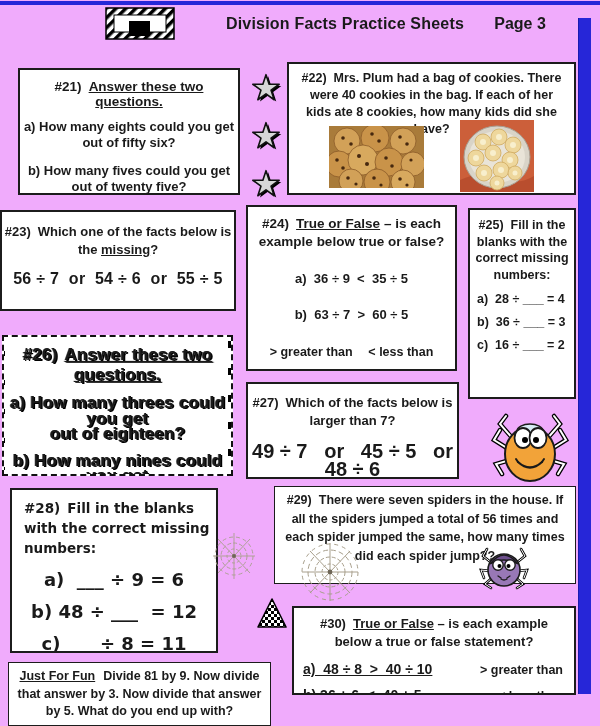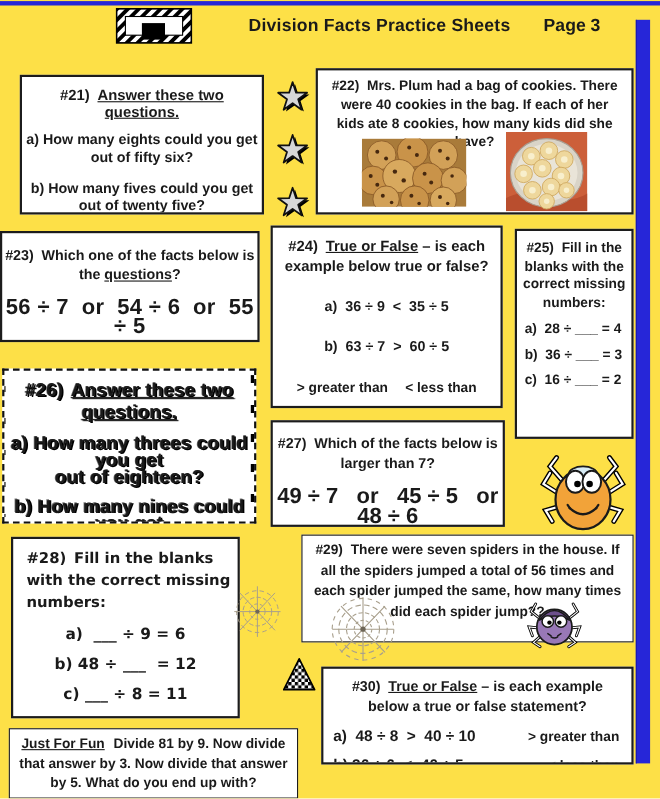--- a/index.html
+++ b/index.html
@@ -1,18 +1,18 @@
 <!DOCTYPE html>
 <html><head>
 <meta charset="utf-8">
 <style>
   * { margin:0; padding:0; box-sizing:border-box; }
   html,body { background:#ffffff; }
   body { font-family:"Liberation Sans", sans-serif; color:#1a1a1a; }
-  .sheet { position:relative; width:600px; height:726px; background:#fde047; overflow:hidden; }
+  .sheet { position:relative; width:600px; height:726px; background:#f0abfc; overflow:hidden; }
 
   .top-line { position:absolute; left:0; top:1px; width:600px; height:4px; background:#2626d8; }
   .right-bar { position:absolute; left:578px; top:18px; width:13px; height:676px; background:#2626d8; border-left:1px solid #1a1ab0; }
 
   .logo { position:absolute; left:105px; top:7px; }
   .title { position:absolute; left:200px; top:15px; width:290px; text-align:center; font-size:16px; font-weight:700; letter-spacing:.2px; }
   .pageno { position:absolute; left:480px; top:15px; width:80px; text-align:center; font-size:16px; font-weight:700; }
 
   .box { position:absolute; border:2px solid #1c1c1c; background:#fff; overflow:hidden; }
 
@@ -29,21 +29,21 @@
   .star { position:absolute; left:250px; }
   .star1 { top:72px; } .star2 { top:120px; } .star3 { top:168px; }
 
   
   .b22 { left:287px; top:62px; width:289px; height:133px; padding:6px 8px; text-align:center; font-size:12.5px; font-weight:700; line-height:17px; }
   .img1 { position:absolute; left:329px; top:126px; }
   .img2 { position:absolute; left:460px; top:120px; }
 
   
   .b23 { left:0px; top:210px; width:236px; height:101px; padding-top:11px; text-align:center; font-size:13px; font-weight:700; line-height:18px; }
-  .b23 .expr { margin-top:11px; font-size:20px; letter-spacing:.3px; }
+  .b23 .expr { margin-top:11px; font-size:16px; letter-spacing:.3px; }
 
   
   .b24 { left:246px; top:205px; width:211px; height:166px; padding:8px 6px 8px 6px; text-align:center; font-size:13.5px; font-weight:700; line-height:18px; display:flex; flex-direction:column; justify-content:space-between; }
   .b24 .item { font-size:13px; }
   .b24 .legend { display:flex; justify-content:space-evenly; font-size:12.5px; }
 
   
   .b25 { left:468px; top:208px; width:108px; height:191px; padding:7px 5px; font-size:12.5px; font-weight:700; }
   .b25 .head { text-align:center; line-height:16.5px; margin-bottom:8px; }
   .b25 .item { margin-top:9px; padding-left:2px; }
@@ -59,35 +59,35 @@
 
   
   .b27 { left:246px; top:382px; width:213px; height:97px; padding-top:10px; text-align:center; font-size:13px; font-weight:700; line-height:18px; }
   .b27 .expr { margin-top:12px; font-size:20px; }
 
   .spider-orange { position:absolute; left:490px; top:410px; }
 
   
   .b28 { left:10px; top:488px; width:208px; height:165px; padding:8px 6px; font-family:"DejaVu Sans", sans-serif; font-size:13.5px; font-weight:600; }
   .b28 .head { line-height:20px; padding-left:6px; }
-  .b28 .item { text-align:center; margin-top:11px; font-size:14px; }
+  .b28 .item { text-align:center; margin-top:11px; font-size:18px; }
   .web1 { position:absolute; left:212px; top:531px; }
 
   
   .b29 { left:274px; top:486px; width:302px; height:98px; padding:4px 10px; text-align:center; font-size:12.5px; font-weight:700; line-height:18.5px; border-width:1.5px; }
   .web2 { position:absolute; left:300px; top:541px; }
   .spider-purple { position:absolute; left:479px; top:544px; }
 
   .triangle { position:absolute; left:256px; top:596px; }
 
   
   .b30 { left:292px; top:606px; width:284px; height:89px; padding:7px 9px; font-size:13px; font-weight:700; }
   .b30 .head { text-align:center; line-height:18px; margin-bottom:8px; }
   .b30 .row { display:flex; justify-content:space-between; align-items:baseline; margin-top:10px; }
-  .b30 .ex { font-size:14px; }
+  .b30 .ex { font-size:14px;text-decoration:underline; }
   .b30 .note { font-size:12.5px; padding-right:2px; }
 
   
   .bfun { left:8px; top:662px; width:263px; height:64px; border-width:1.5px; padding:5px 8px; text-align:center; font-size:12.5px; font-weight:700; line-height:17.5px; }
   .bfun .lbl { text-decoration:underline; margin-right:8px; }
 </style>
 </head>
 <body>
 
 <div class="sheet">
@@ -194,21 +194,21 @@
         <circle cx="33" cy="33" r="3"></circle>
         <circle cx="50" cy="40" r="3"></circle>
         <circle cx="24" cy="53" r="3"></circle>
         <circle cx="41" cy="50" r="3"></circle>
         <circle cx="55" cy="53" r="2.5"></circle>
         <circle cx="37" cy="63" r="2.5"></circle>
     </g>
   </svg>
 
   <div class="box b23">
-    <div><span class="num">#23)</span><span>Which one of the facts below is the </span><span class="u">questions</span><span>?</span></div>
+    <div><span class="num">#23)</span><span>Which one of the facts below is the </span><span class="u">missing</span><span>?</span></div>
     <div class="expr pre">56 ÷ 7  or  54 ÷ 6  or  55 ÷ 5</div>
   </div>
 
   <div class="box b24">
     <div><span class="num">#24)</span><span class="u">True or False</span><span> – is each example below true or false?</span></div>
     <div class="item pre">a)  36 ÷ 9  &lt;  35 ÷ 5</div>
     <div class="item pre">b)  63 ÷ 7  &gt;  60 ÷ 5</div>
     <div class="legend">
       <span>&gt; greater than</span>
       <span>&lt; less than</span>

